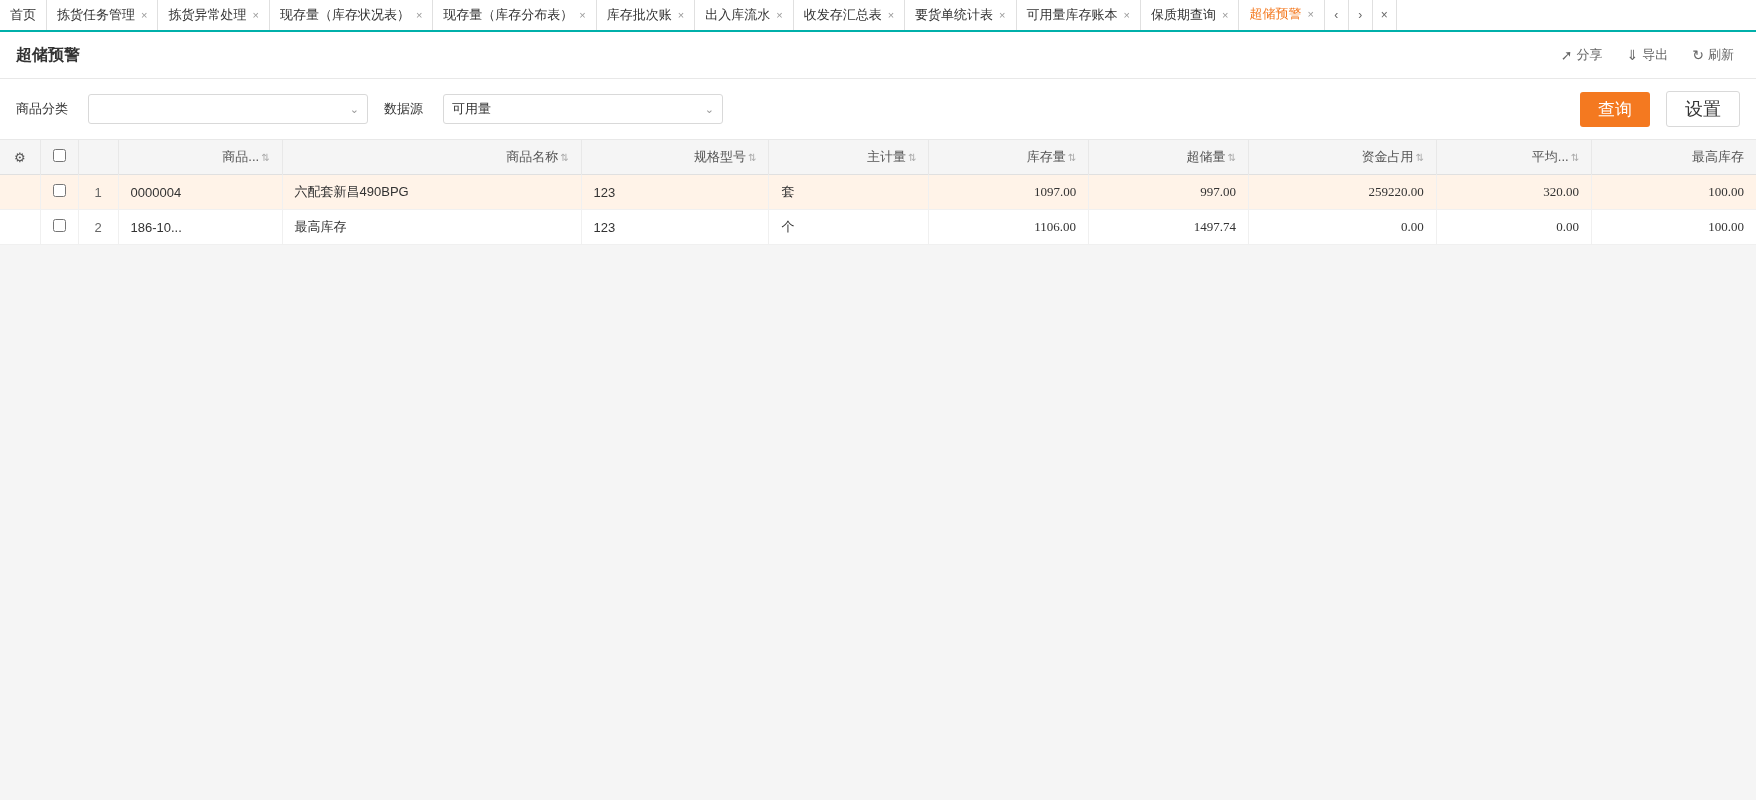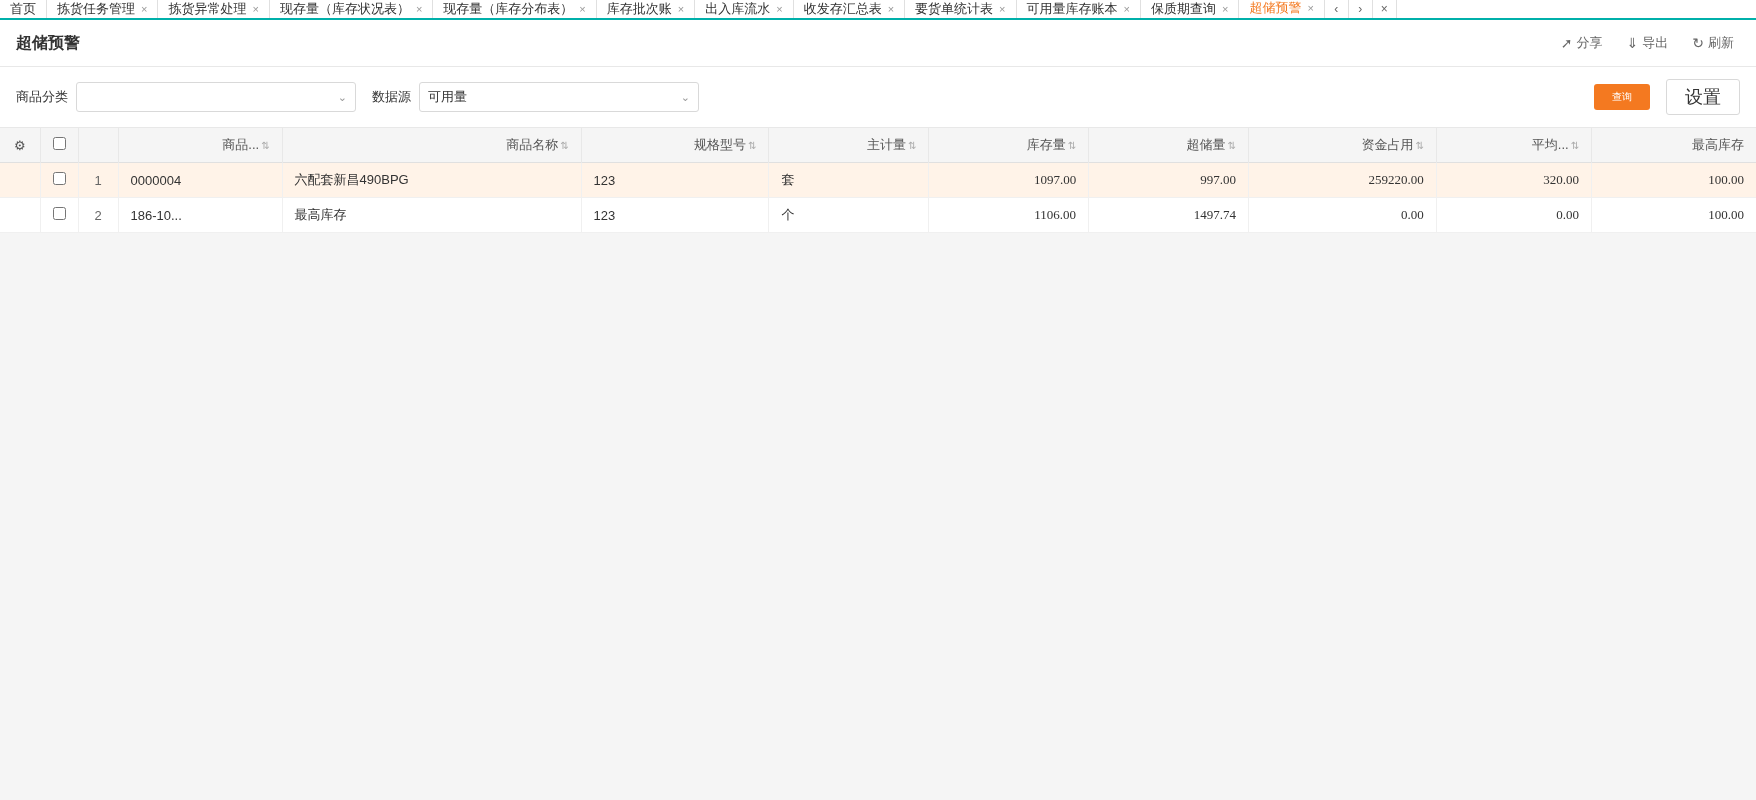--- a/index.html
+++ b/index.html
@@ -4,21 +4,21 @@
   <style>
     * { box-sizing: border-box; margin: 0; padding: 0; }
     body { font-family: 'Microsoft YaHei', Arial, sans-serif; font-size: 13px; background: #f5f5f5; color: #333; }
 
     
     .nav-bar {
       display: flex;
       align-items: center;
       background: #fff;
       border-bottom: 1px solid #e0e0e0;
-      height: 20px;
+      height: 32px;
       overflow: hidden;
       white-space: nowrap;
     }
     .nav-item {
       display: inline-flex;
       align-items: center;
       padding: 0 10px;
       height: 36px;
       font-size: 13px;
       cursor: pointer;
@@ -87,21 +87,21 @@
       display: flex;
       align-items: center;
       padding: 12px 16px;
       background: #fff;
       border-bottom: 1px solid #e8e8e8;
       gap: 16px;
     }
     .filter-group {
       display: flex;
       align-items: center;
-      gap: 8px;
+      gap: 20px;
     }
     .filter-label {
       font-size: 13px;
       color: #333;
       white-space: nowrap;
     }
     .filter-select {
       display: inline-flex;
       align-items: center;
       justify-content: space-between;
@@ -116,21 +116,21 @@
       color: #333;
     }
     .filter-select .chevron { color: #999; font-size: 11px; }
 
     .btn-query {
       background: #f47920;
       color: #fff;
       border: none;
       border-radius: 3px;
       padding: 6px 18px;
-      font-size: 10px;
+      font-size: 17px;
       cursor: pointer;
       margin-left: auto;
     }
     .btn-settings {
       background: #fff;
       color: #333;
       border: 1px solid #d9d9d9;
       border-radius: 3px;
       padding: 5px 18px;
       font-size: 18px;

